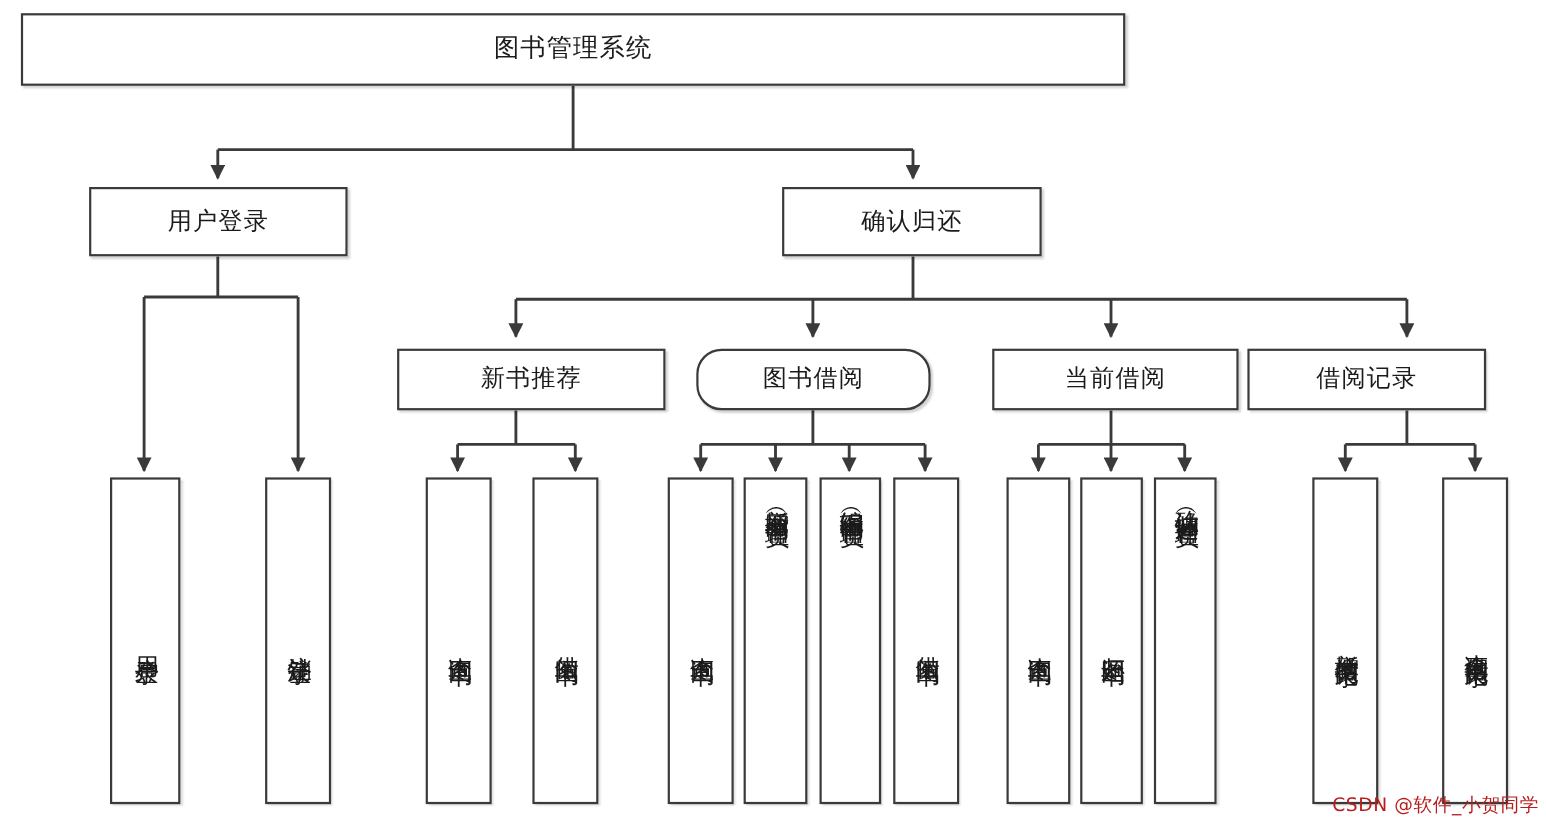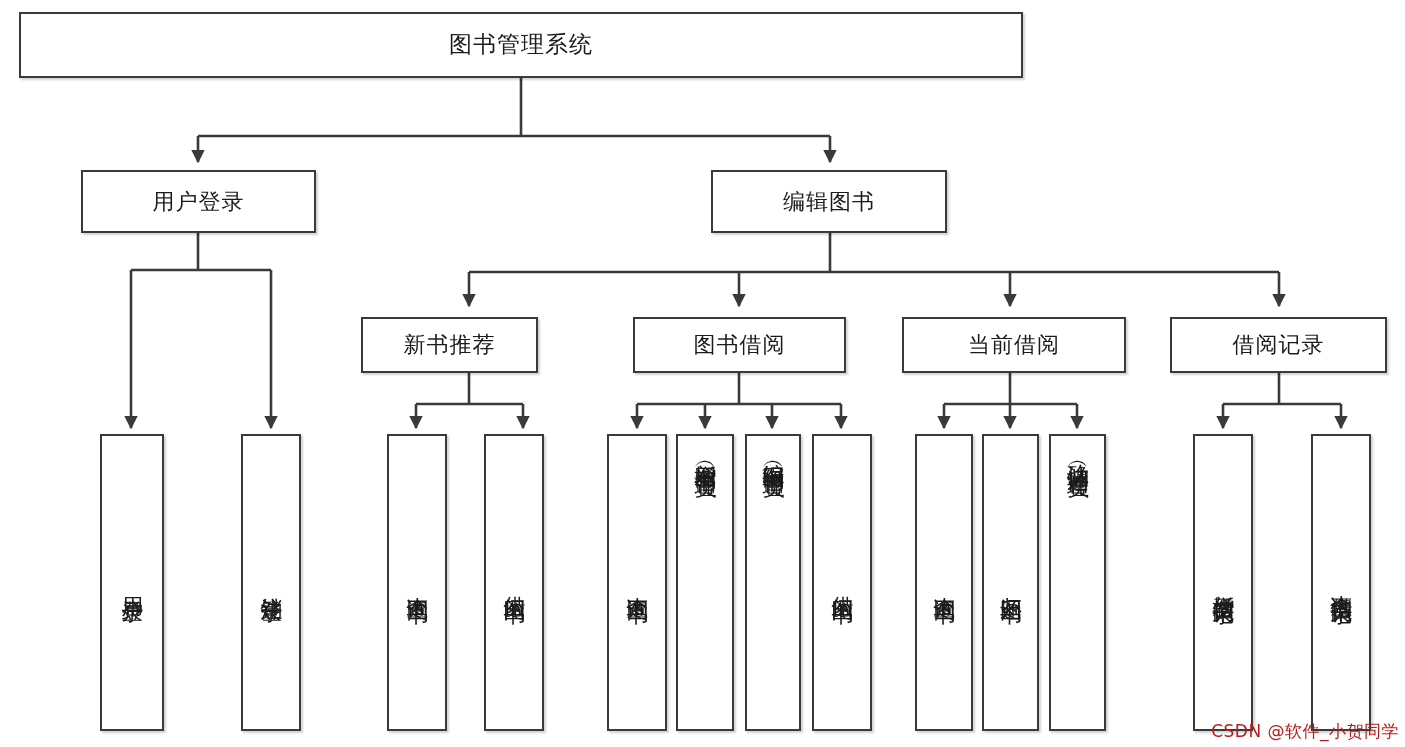--- a/index.html
+++ b/index.html
@@ -132,36 +132,36 @@
 
   <div class="node h root" style="left:19px; top:12px; width:1004px; height:66px;">
     <span class="label">图书管理系统</span>
   </div>
 
   <div class="node h" style="left:81px; top:170px; width:235px; height:63px;">
     <span class="label">用户登录</span>
   </div>
 
   <div class="node h" style="left:711px; top:170px; width:236px; height:63px;">
-    <span class="label">编辑图书</span>
-  </div>
-
-  <div class="node h" style="left:361px; top:317px; width:177px; height:56px;">
+    <span class="label">确认归还</span>
+  </div>
+
+  <div class="node h" style="left:361px; top:317px; width:244px; height:56px;">
     <span class="label">新书推荐</span>
   </div>
 
-  <div class="node h" style="left:633px; top:317px; width:213px; height:56px;">
+  <div class="node h" style="left:633px; top:317px; width:213px; height:56px;border-radius:23px;">
     <span class="label">图书借阅</span>
   </div>
 
   <div class="node h" style="left:902px; top:317px; width:224px; height:56px;">
     <span class="label">当前借阅</span>
   </div>
 
-  <div class="node h" style="left:1170px; top:317px; width:217px; height:56px;">
+  <div class="node h" style="left:1134px; top:317px; width:217px; height:56px;">
     <span class="label">借阅记录</span>
   </div>
 
   <div class="node v centered" style="left:100px; top:434px; width:64px; height:297px;">
     <span class="label">用户登录</span>
   </div>
 
   <div class="node v centered" style="left:241px; top:434px; width:60px; height:297px;">
     <span class="label">注销登录</span>
   </div>

